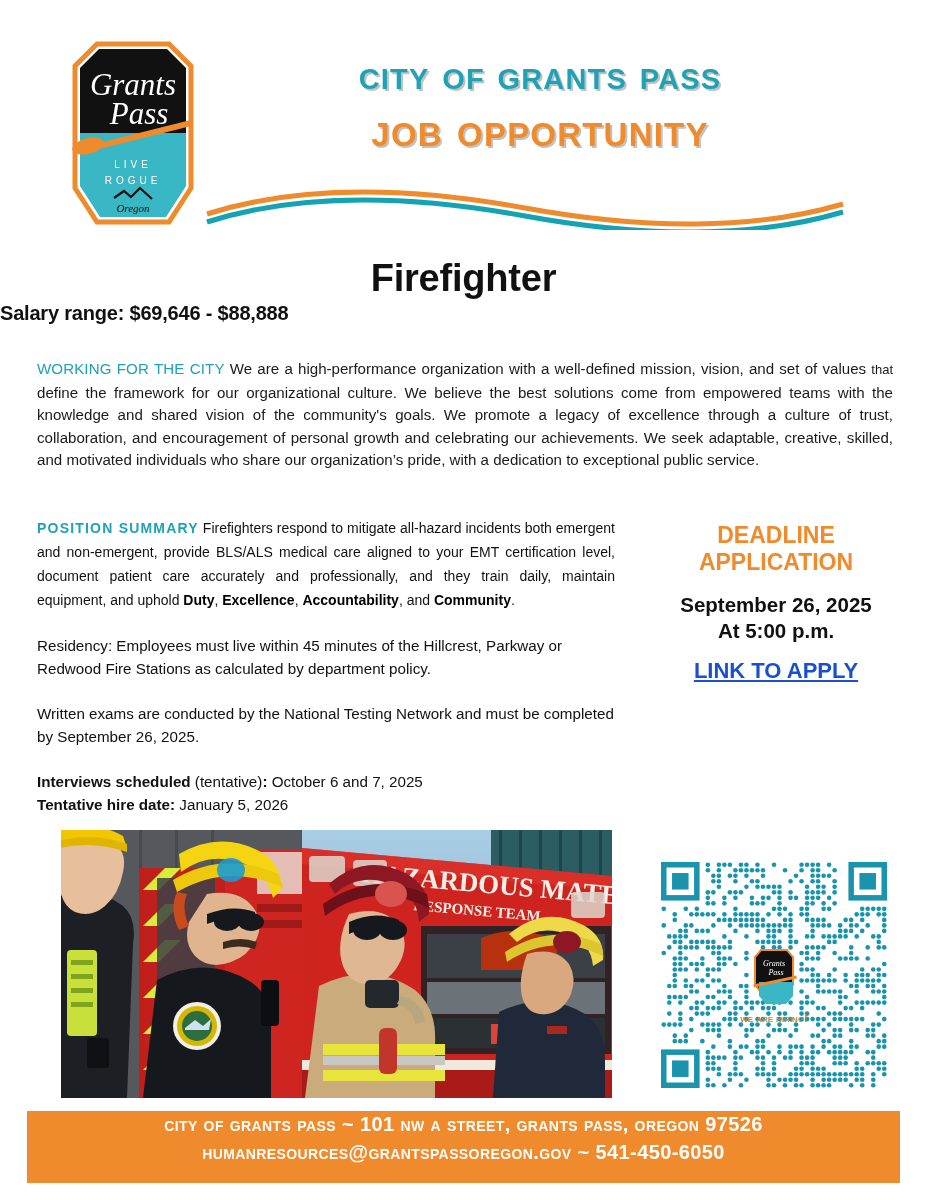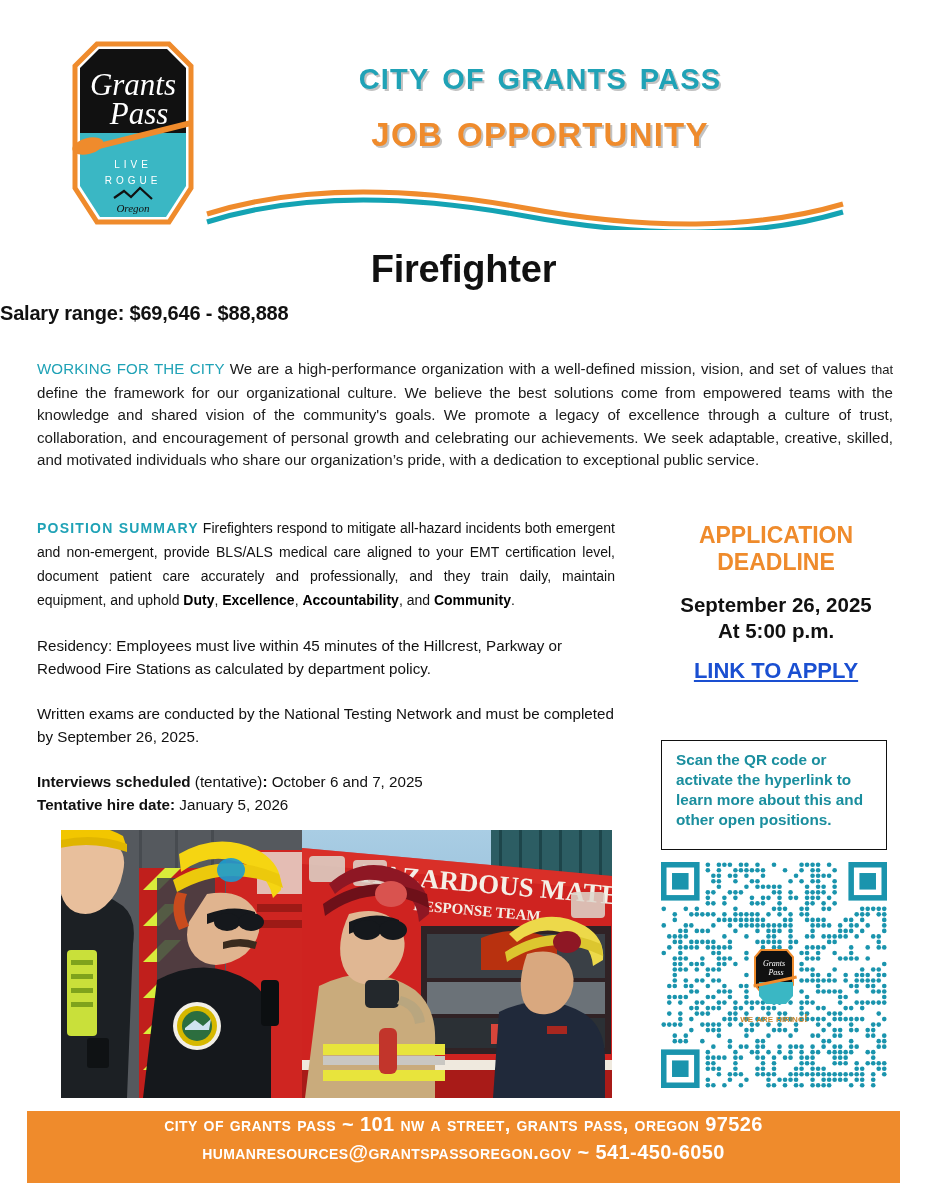--- a/index.html
+++ b/index.html
@@ -22,21 +22,21 @@
   .hdr-line2{
     font-size:47px;font-weight:bold;letter-spacing:1.2px;color:#ef8b2c;
     font-variant:small-caps;text-transform:lowercase;line-height:1.15;
     text-shadow:2px 2px 0 rgba(120,120,120,.45);
     white-space:nowrap;margin-top:4px;
   }
   .wave{position:absolute;left:205px;top:188px;width:640px;height:42px;}
 
   
   .job-title{
-    position:absolute;left:0;top:248px;width:927px;text-align:center;
+    position:absolute;left:0;top:257px;width:927px;text-align:center;
     font-size:38px;font-weight:bold;color:#111;letter-spacing:-.2px;
   }
   .salary{
     position:absolute;left:0;top:302px;width:927px;text-align:left;
     font-size:20px;font-weight:bold;color:#111;letter-spacing:-.2px;
   }
 
   
   .wftc{
     position:absolute;left:37px;top:358px;width:856px;
@@ -290,36 +290,33 @@
         <path d="M466 124 q28 -8 42 10 q8 14 2 30 q-8 18 -24 20 q-18 2 -24 -14 q-6 -18 4 -46 z" fill="#d9a87f"></path>
         <path d="M448 104 q36 -30 76 -8 q20 12 18 34 l-10 6 q-2 -24 -26 -32 q-28 -10 -50 8 z" fill="#edd94a"></path>
         <path d="M444 122 q46 -30 96 -8 l2 12 q-50 -24 -96 6 z" fill="#dcc62f"></path>
         <ellipse cx="506" cy="112" rx="14" ry="11" fill="#8e1724"></ellipse>
         <rect x="486" y="196" width="20" height="8" fill="#a8271f"></rect>
       </g>
     </svg>
   </div>
 
   <div class="appdead">
+    <div>DEADLINE</div>
     <div>APPLICATION</div>
-    <div>DEADLINE</div>
   </div>
 
   <div class="deaddate">
     <div>September 26, 2025</div>
     <div>At 5:00 p.m.</div>
   </div>
 
   <div class="linkapply">
     <a href="#">LINK TO APPLY</a>
   </div>
 
-  <div class="qrbox">
-    <p>Scan the QR code or activate the hyperlink to learn more about this and other open positions.</p>
-  </div>
 
   <div class="qrcode">
     <svg width="226" height="230" viewBox="0 0 226 230" id="qr-svg">
         <circle cx="46.853658536585364" cy="2.7560975609756095" r="2.315121951219512" fill="#1a94ad"></circle>
         <circle cx="57.8780487804878" cy="2.7560975609756095" r="2.315121951219512" fill="#1a94ad"></circle>
         <circle cx="63.39024390243902" cy="2.7560975609756095" r="2.315121951219512" fill="#1a94ad"></circle>
         <circle cx="68.90243902439023" cy="2.7560975609756095" r="2.315121951219512" fill="#1a94ad"></circle>
         <circle cx="79.92682926829268" cy="2.7560975609756095" r="2.315121951219512" fill="#1a94ad"></circle>
         <circle cx="85.4390243902439" cy="2.7560975609756095" r="2.315121951219512" fill="#1a94ad"></circle>
         <circle cx="96.46341463414633" cy="2.7560975609756095" r="2.315121951219512" fill="#1a94ad"></circle>

